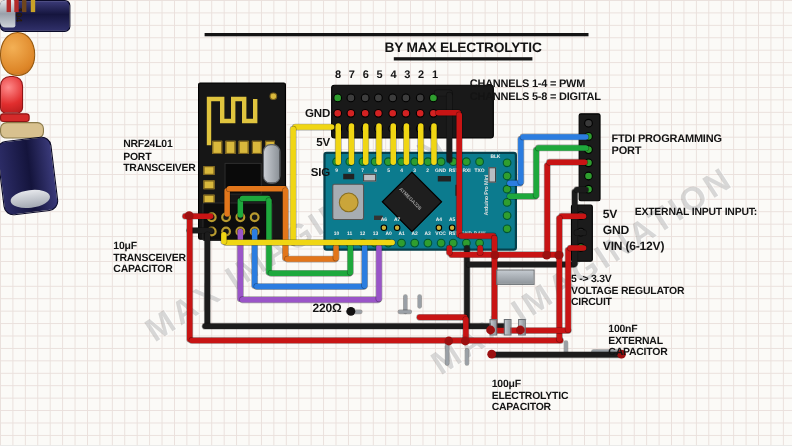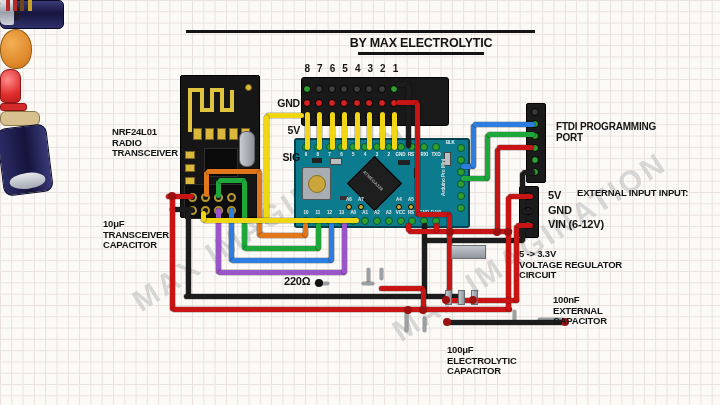--- a/index.html
+++ b/index.html
@@ -133,25 +133,27 @@
     <div class="band" style="left:13px;background:#b32a2a;"></div>
     <div class="band" style="left:20px;background:#6f451d;"></div>
     <div class="band" style="left:28px;background:#c9a227;"></div>
   </div>
 
   <div id="cap100">
       <i></i>
     </div>
 
   <div class="lbl" style="left:112px;top:127px;font-size:9.5px;">NRF24L01
-RADIO
+PORT
 TRANSCEIVER</div>
   <div class="lbl" style="left:103px;top:219px;font-size:9.5px;">10μF
 TRANSCEIVER
 CAPACITOR</div>
+  <div class="lbl" style="left:427px;top:71px;font-size:10px;line-height:1.2;">CHANNELS 1-4 = PWM
+CHANNELS 5-8 = DIGITAL</div>
   <div class="lbl" style="left:556px;top:121px;font-size:10px;">FTDI PROGRAMMING
 PORT</div>
   <div class="lbl" style="left:577px;top:188px;font-size:9.5px;">EXTERNAL INPUT INPUT:</div>
   <div class="lbl" style="left:548px;top:189px;font-size:11px;">5V</div>
   <div class="lbl" style="left:548px;top:204px;font-size:11px;">GND</div>
   <div class="lbl" style="left:548px;top:218px;font-size:11px;">VIN (6-12V)</div>
   <div class="lbl" style="left:519px;top:249px;font-size:9.5px;">5 -&gt; 3.3V
 VOLTAGE REGULATOR
 CIRCUIT</div>
   <div class="lbl" style="left:553px;top:295px;font-size:9.5px;">100nF

